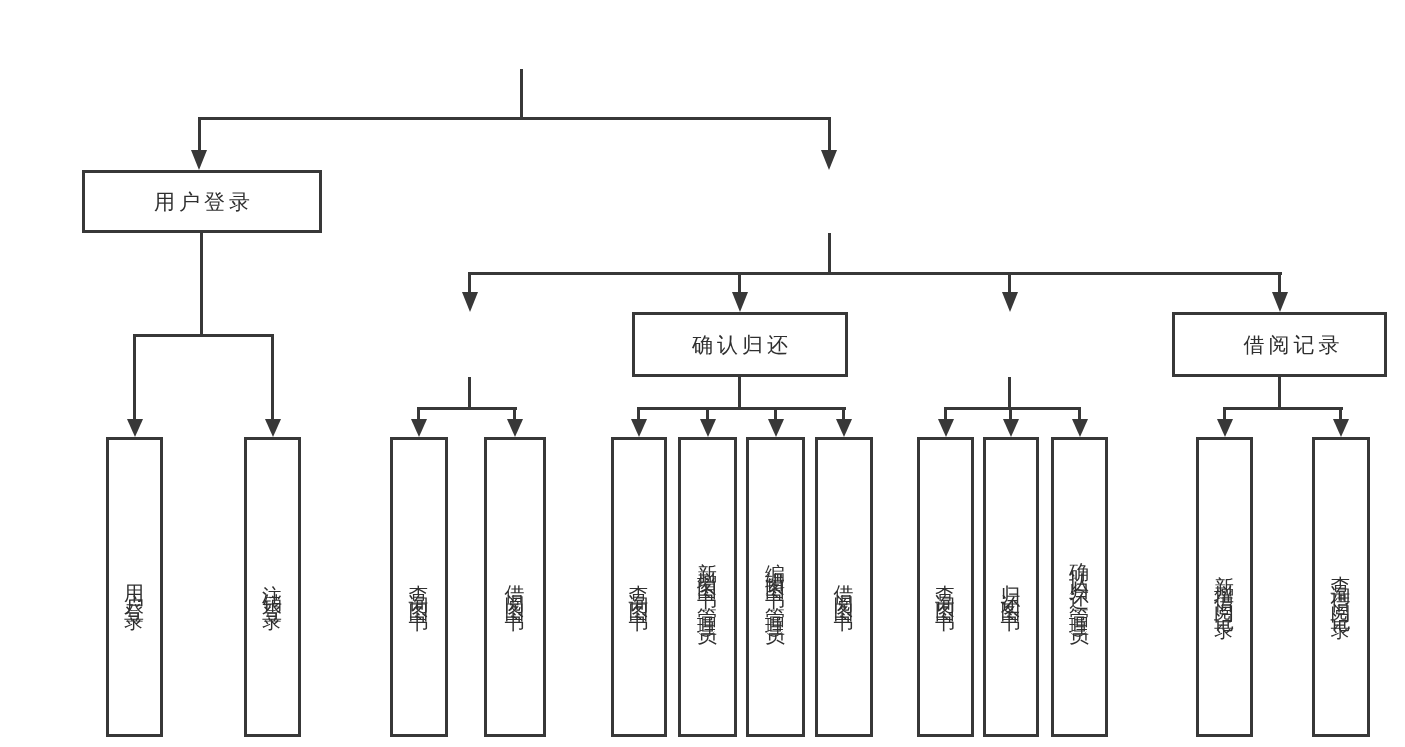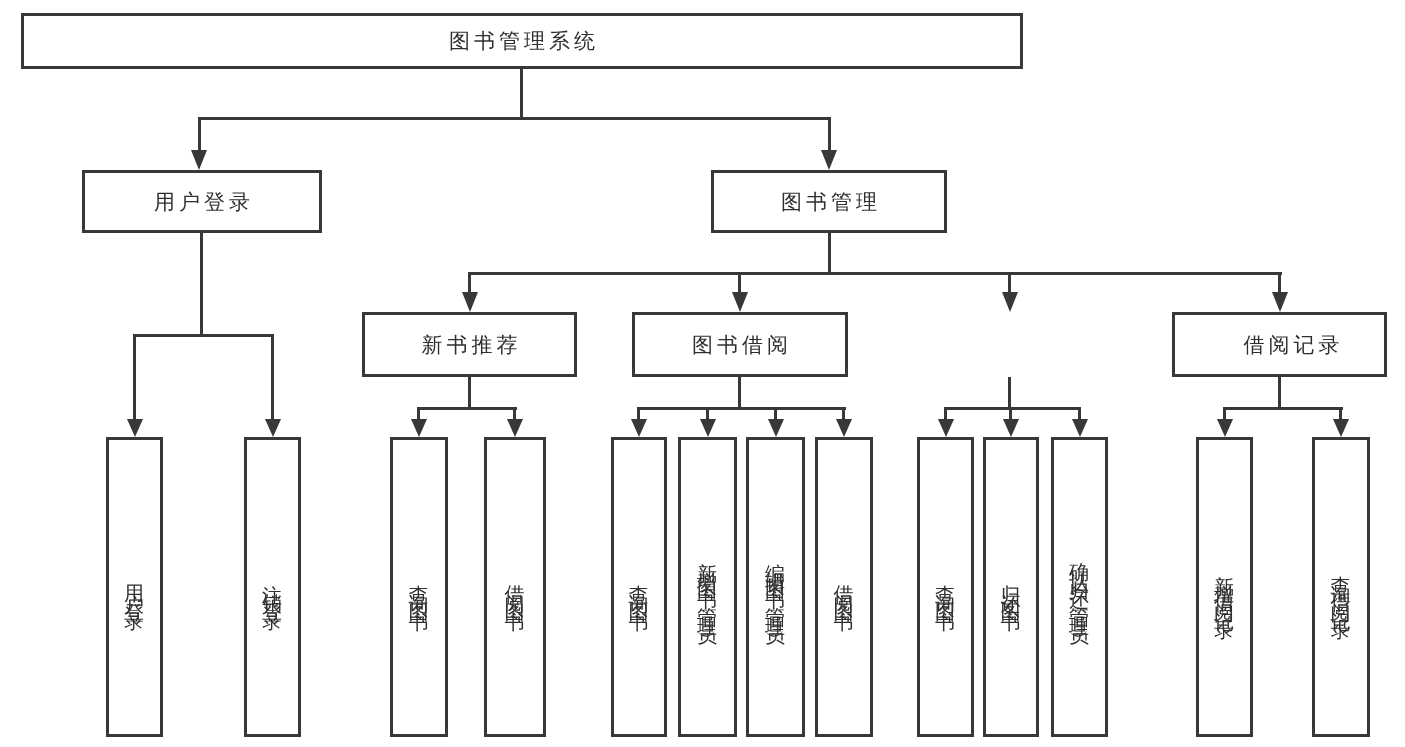--- a/index.html
+++ b/index.html
@@ -99,27 +99,24 @@
   <div class="ah" style="left:631px;top:419px"></div>
   <div class="ah" style="left:700px;top:419px"></div>
   <div class="ah" style="left:768px;top:419px"></div>
   <div class="ah" style="left:836px;top:419px"></div>
   <div class="ah" style="left:938px;top:419px"></div>
   <div class="ah" style="left:1003px;top:419px"></div>
   <div class="ah" style="left:1072px;top:419px"></div>
   <div class="ah" style="left:1217px;top:419px"></div>
   <div class="ah" style="left:1333px;top:419px"></div>
 
-  <div class="node nh" id="n-root">图书管理系统</div>
 
   <div class="node nh" id="n-user">用户登录</div>
-  <div class="node nh" id="n-mgmt">图书管理</div>
 
-  <div class="node nh" id="n-nb">新书推荐</div>
-  <div class="node nh" id="n-bb">图书借阅</div>
+  <div class="node nh" id="n-bb">确认归还</div>
   <div class="node nh" id="n-br">借阅记录</div>
 
   <div class="node nv" id="l-login">用户登录</div>
   <div class="node nv" id="l-logout">注销登录</div>
   <div class="node nv" id="l-nbq">查询图书</div>
   <div class="node nv" id="l-nbb">借阅图书</div>
   <div class="node nv" id="l-bbq">查询图书</div>
   <div class="node nv" id="l-bba">新增图书（管理员）</div>
   <div class="node nv" id="l-bbe">编辑图书（管理员）</div>
   <div class="node nv" id="l-bbb">借阅图书</div>

